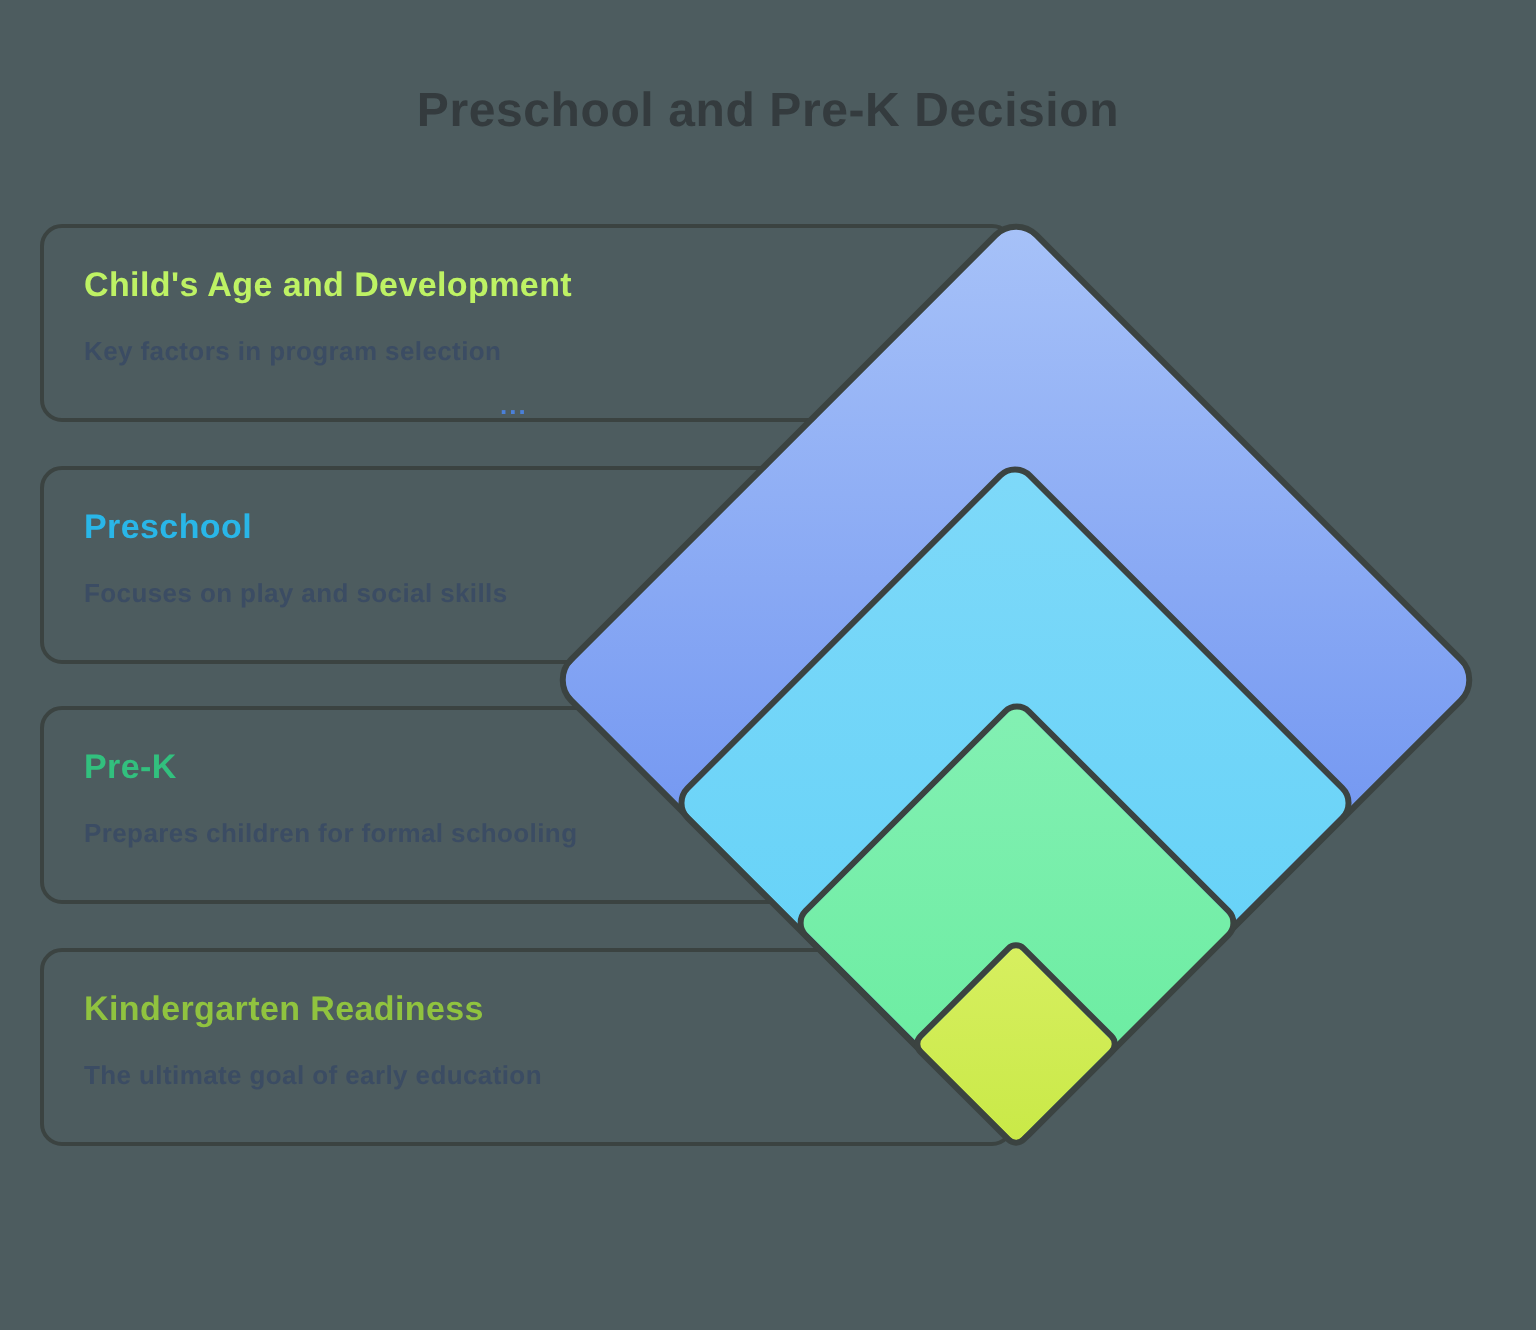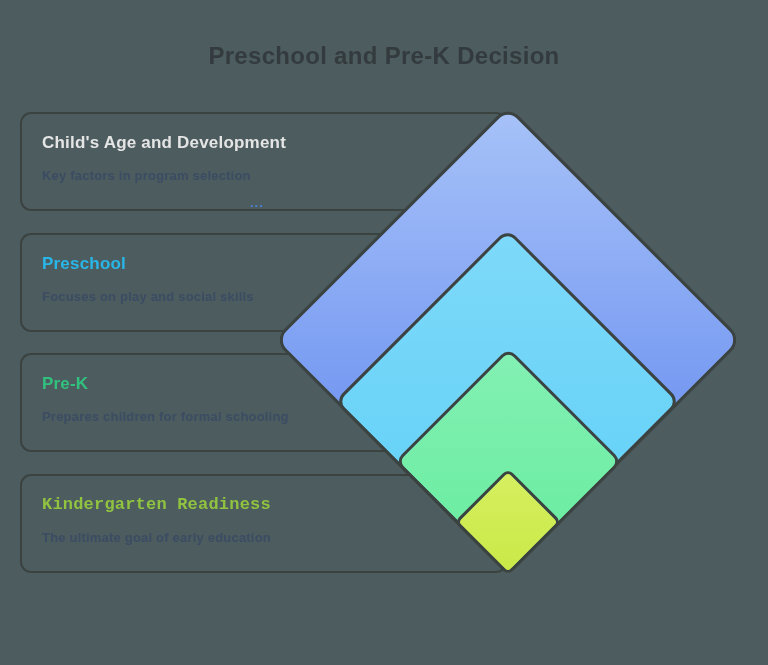--- a/index.html
+++ b/index.html
@@ -54,37 +54,37 @@
   .diamond.d4{left:470px;top:484px;width:76px;height:76px;border-radius:7px;}
 </style>
 </head>
 <body style="background: rgb(77, 92, 95);">
 
 <div class="stage">
 
   <h1 class="main-title" style="color: rgb(52, 59, 62);">Preschool and Pre-K Decision</h1>
 
   <div class="card c1" style="border-color: rgb(59, 67, 65);">
-    <div class="card-title t1" style="color: #e5e5e5;">Child's Age and Development</div>
+    <div class="card-title t1" style="color: #bef264;">Child's Age and Development</div>
     <div class="card-subtitle" style="color: rgb(59, 76, 99);">Key factors in program selection</div>
     <div class="card-more">...</div>
   </div>
 
   <div class="card c2" style="border-color: rgb(59, 67, 65);">
     <div class="card-title t2" style="color: rgb(41, 182, 232);">Preschool</div>
     <div class="card-subtitle" style="color: rgb(59, 76, 99);">Focuses on play and social skills</div>
   </div>
 
   <div class="card c3" style="border-color: rgb(59, 67, 65);">
     <div class="card-title t3" style="color: rgb(50, 192, 126);">Pre-K</div>
     <div class="card-subtitle" style="color: rgb(59, 76, 99);">Prepares children for formal schooling</div>
   </div>
 
   <div class="card c4" style="border-color: rgb(59, 67, 65);">
-    <div class="card-title t4" style="color: rgb(144, 195, 63); font-family: Liberation Mono, monospace;">Kindergarten Readiness</div>
+    <div class="card-title t4" style="color: rgb(144, 195, 63);">Kindergarten Readiness</div>
     <div class="card-subtitle" style="color: rgb(59, 76, 99);">The ultimate goal of early education</div>
   </div>
 
   <div class="diamond d1" style="background: linear-gradient(135deg, rgb(167, 194, 248), rgb(90, 130, 238)); border-color: rgb(59, 67, 65);"></div>
   <div class="diamond d2" style="background: linear-gradient(135deg, rgb(126, 217, 249), rgb(94, 208, 247)); border-color: rgb(59, 67, 65);"></div>
   <div class="diamond d3" style="background: linear-gradient(135deg, rgb(131, 240, 179), rgb(103, 236, 158)); border-color: rgb(59, 67, 65);"></div>
   <div class="diamond d4" style="background: linear-gradient(135deg, rgb(215, 239, 96), rgb(201, 233, 71)); border-color: rgb(59, 67, 65);"></div>
 
 </div>
 

